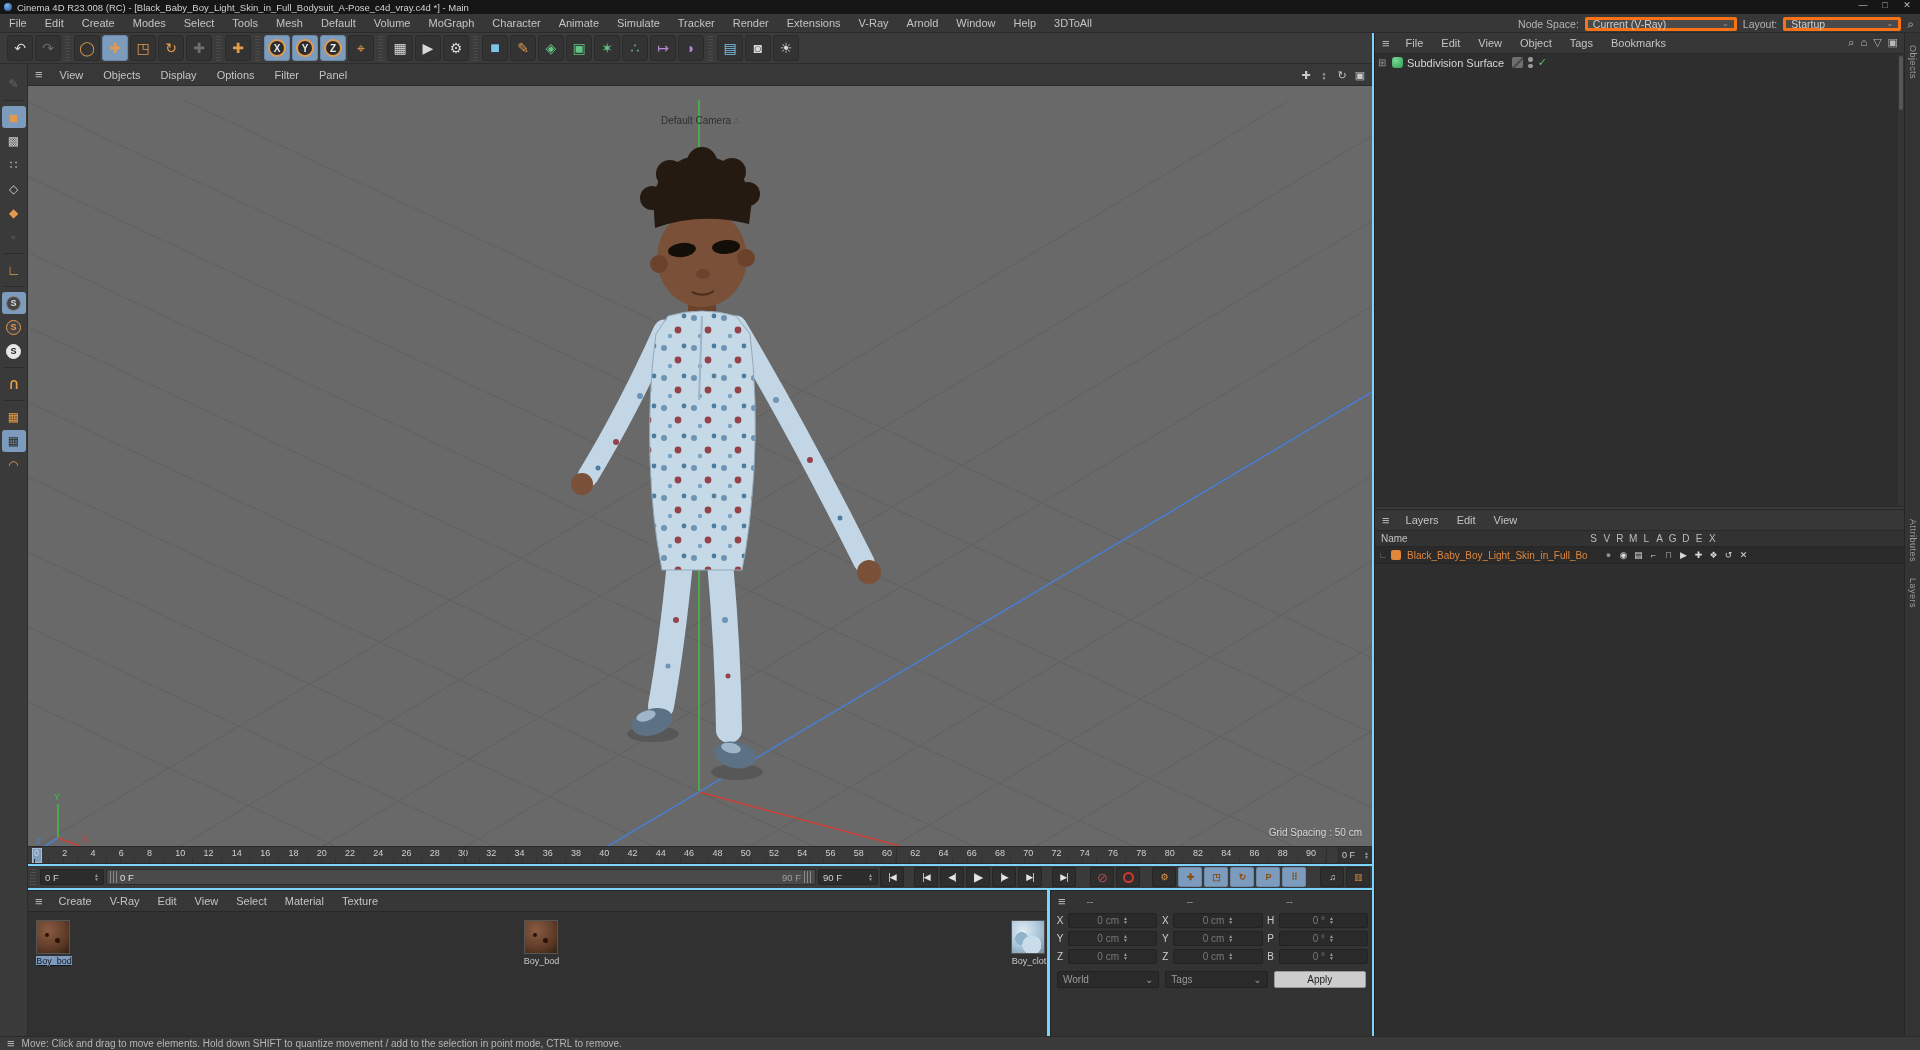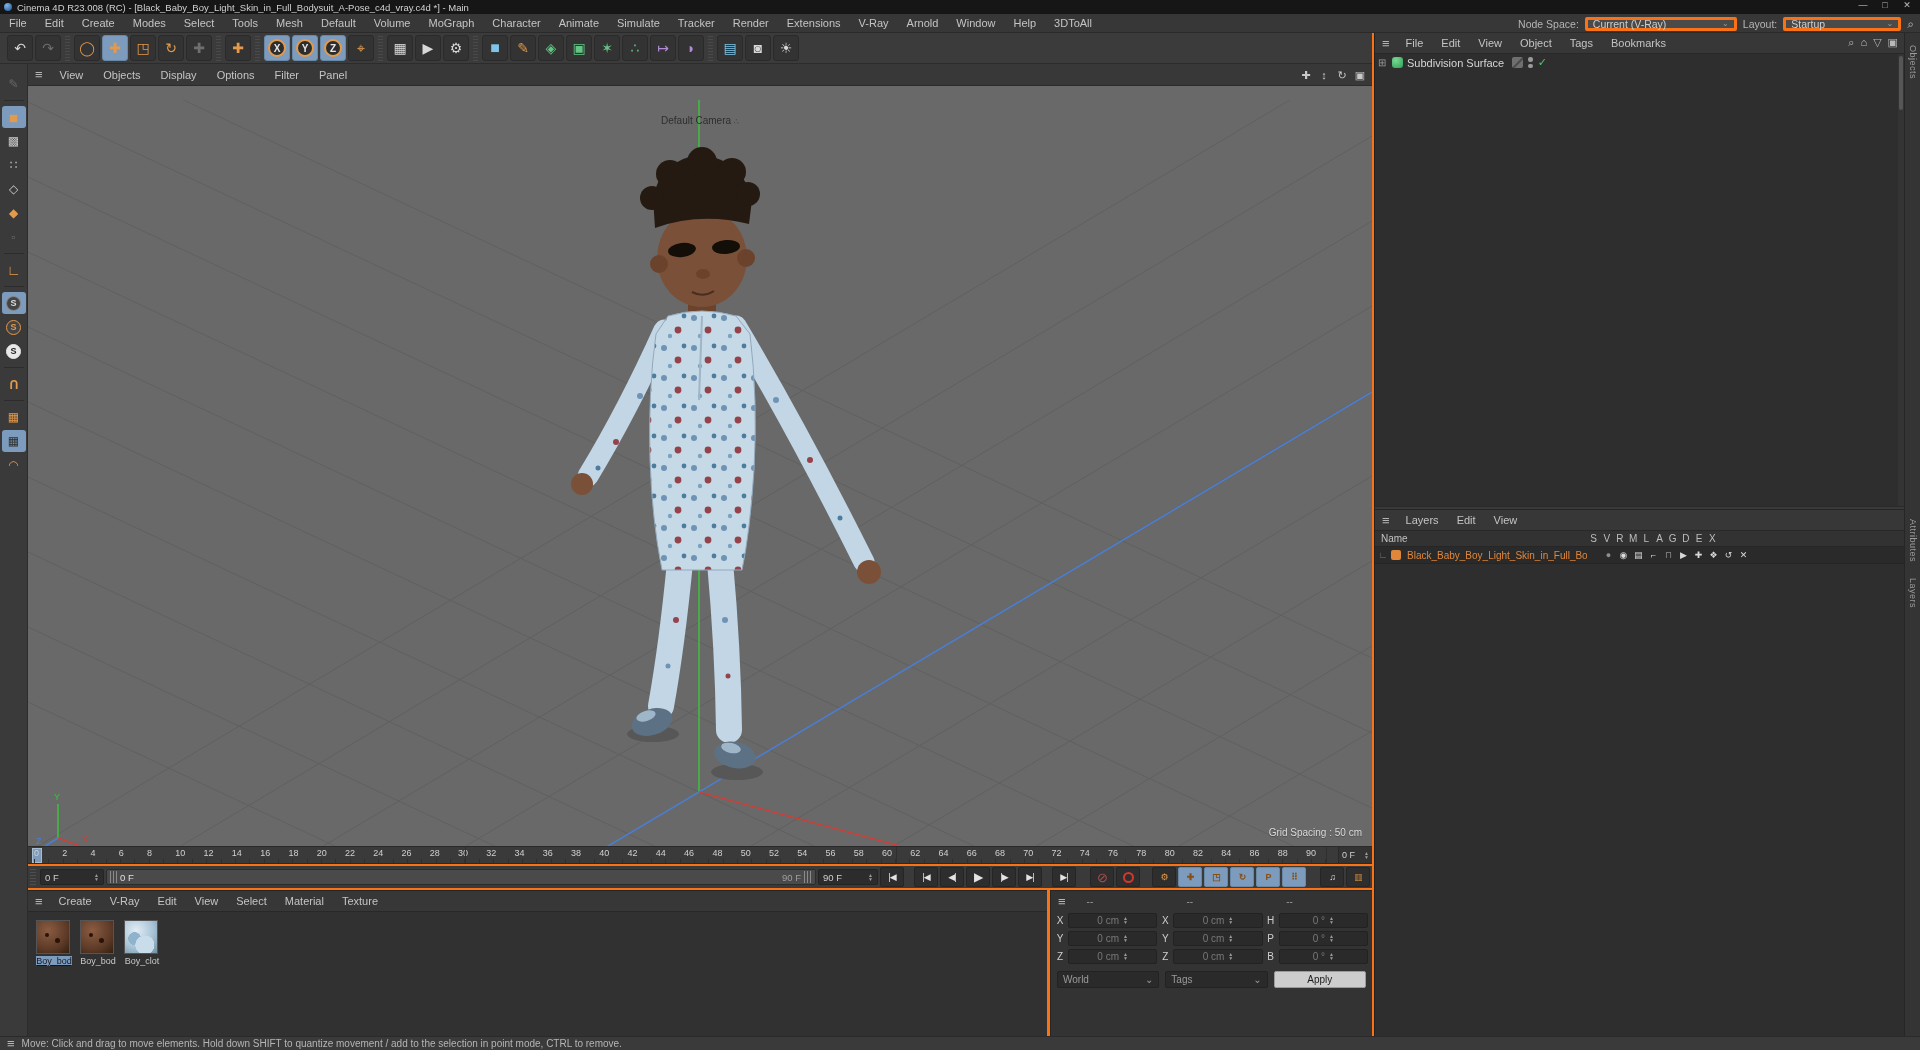--- a/index.html
+++ b/index.html
@@ -1,17 +1,17 @@
 <!DOCTYPE html>
 <html><head>
 <meta charset="utf-8">
 <style>
   * { margin:0; padding:0; box-sizing:border-box; }
   html,body { width:1920px; height:1050px; background:#2e2e2e; font-family:"Liberation Sans",sans-serif; overflow:hidden; }
-  #app { position:relative; width:1920px; height:1050px; background:#f97316; color:#c8c8c8; }
+  #app { position:relative; width:1920px; height:1050px; background:#7dd3fc; color:#c8c8c8; }
 
   
   #titlebar { position:absolute; left:0; top:0; width:1920px; height:14px; background:#161616; display:flex; align-items:center; font-size:9.5px; color:#d2d2d2; }
   #app-logo { width:8px; height:8px; border-radius:50%; background:radial-gradient(circle at 35% 30%, #7db7ea, #1c4d8f); margin:0 5px 0 4px; }
   #win-controls { position:absolute; right:2px; top:0; display:flex; }
   #win-controls span { width:22px; text-align:center; font-size:9px; color:#bbb; cursor:default; }
   #win-close { color:#ddd; }
 
   
   #menubar { position:absolute; left:0; top:14px; width:1920px; height:19px; background:#373737; border-bottom:1px solid #2a2a2a; display:flex; align-items:center; font-size:11px; color:#c4c4c4; }
@@ -111,21 +111,21 @@
   #range-slider .rs-start { font-size:9.5px; color:#e0e0e0; }
   #range-slider .rs-end { position:absolute; right:14px; font-size:9.5px; color:#9f9f9f; }
   .transbtn { width:24px; height:20px; background:#2e2e2e; border:1px solid #252525; border-radius:2px; color:#e4e4e4; font-size:9px; display:flex; align-items:center; justify-content:center; letter-spacing:-1px; }
   .transbtn.play { font-size:12px; }
   .transbtn.hlb { background:#7d9cbd; border-color:#6888a8; color:#8a4d12; font-weight:bold; }
   .ring { width:11px; height:11px; border:2.5px solid #cf3a30; border-radius:50%; }
   .rec { color:#b05050; font-size:13px; }
 
   
   #materials { position:absolute; left:28px; top:890px; width:1019px; height:146px; background:#313131; border-top:1px solid #262626; }
-  #mat-thumbs { display:flex; gap:8px; padding:8px 0 0 8px; }
+  #mat-thumbs { display:flex; gap:8px; padding:8px 0 0 8px;justify-content:space-between; }
   .mat { width:36px; }
   .mat .ball { width:34px; height:34px; border:1px solid #555; position:relative; }
   .ball.skin { background:radial-gradient(circle at 35% 30%, #8a5c42, #5d3a27 62%, #33200f); }
   .ball.skin::before { content:""; position:absolute; left:8px; top:12px; width:4px; height:4px; border-radius:50%; background:#2a1206; }
   .ball.skin::after { content:""; position:absolute; left:18px; top:17px; width:5px; height:5px; border-radius:50%; background:#2a1206; }
   .ball.cloth { background:radial-gradient(circle at 62% 75%, #c8dcea 0 30%, transparent 31%), radial-gradient(circle at 30% 55%, #8fb3cb 0 22%, transparent 23%), radial-gradient(circle at 35% 30%, #e2ecf4, #a9c4d8 55%, #70909f); }
   .mat .mlabel { margin-top:2px; font-size:9px; color:#c8c8c8; text-align:center; white-space:nowrap; overflow:hidden; }
   .mat.sel .mlabel { background:#7d9cbd; color:#15151f; text-decoration:underline; }
 
   

